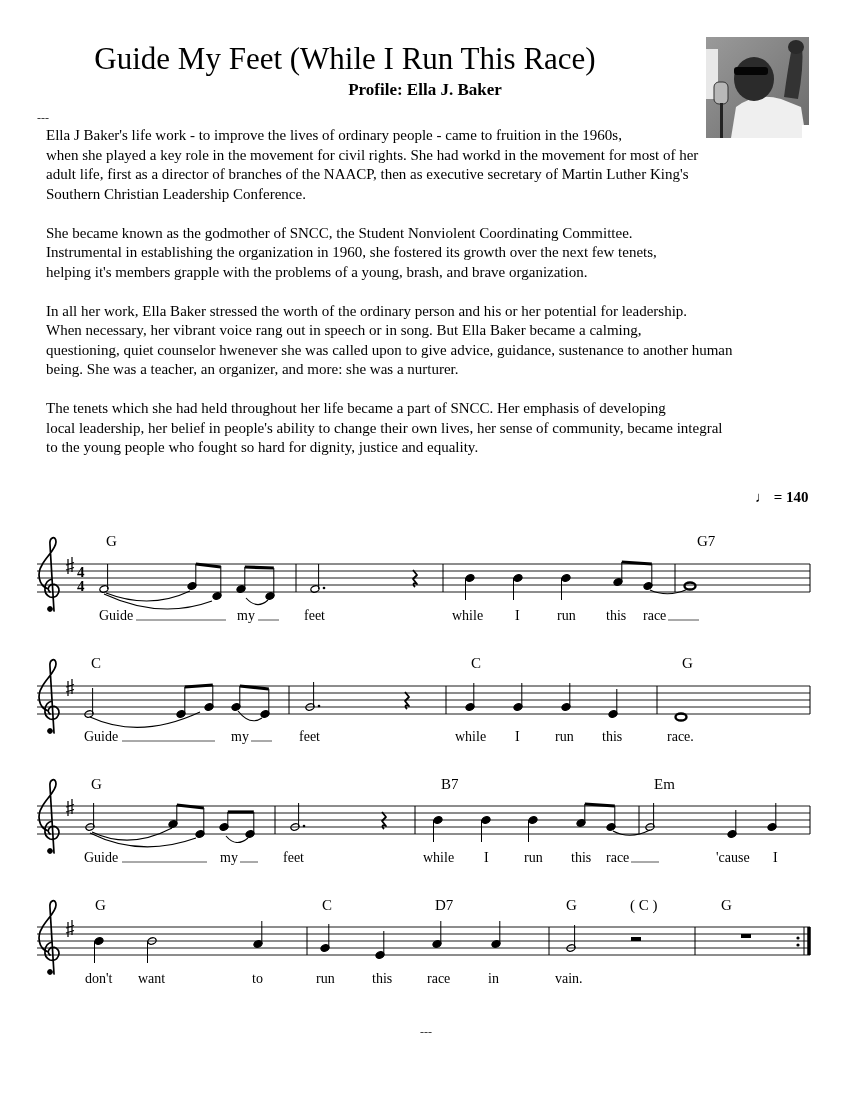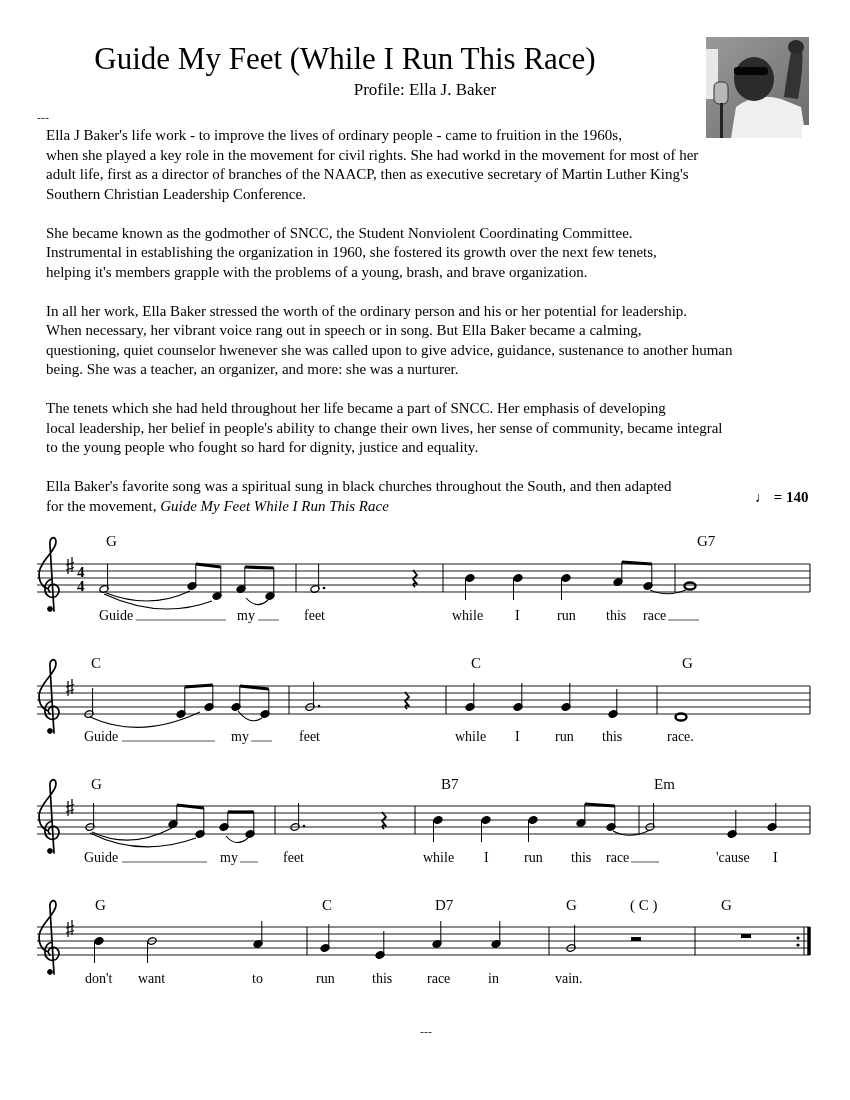--- a/index.html
+++ b/index.html
@@ -2,21 +2,21 @@
 <html><head>
 <meta charset="utf-8">
 <style>
   html, body { margin:0; padding:0; background:#fff; }
   body { width:850px; height:1100px; position:relative; overflow:hidden;
          font-family:"Liberation Serif", "DejaVu Serif", serif; color:#000; }
   .title { position:absolute; left:0; width:692px; top:40px; text-align:center;
            font-size:31px; line-height:38px; }
   .title span { position:relative; left:-1px; }
   .subtitle { position:absolute; left:0; width:850px; top:80px; text-align:center;
-              font-size:17px; line-height:20px; }
+              font-size:17px; line-height:20px;font-weight:bold; }
   .sep { position:absolute; font-size:12px; line-height:12px; color:#333; }
   .photo { position:absolute; left:706px; top:37px; width:103px; height:101px;
            overflow:hidden; background:#888; }
   .body-text { position:absolute; left:46px; top:126px; width:770px;
                font-size:15px; line-height:19.5px; }
   .para { margin:0 0 19.5px 0; white-space:pre-line; }
   .tempo { position:absolute; left:755px; top:489px; font-size:15px; font-weight:bold; }
   .score { position:absolute; left:0; top:0; }
   .chord { font-family:"Liberation Serif", serif; font-size:15px; }
   .lyric { font-family:"Liberation Serif", serif; font-size:14px; }
@@ -57,22 +57,20 @@
   <p class="para">She became known as the godmother of SNCC, the Student Nonviolent Coordinating Committee.
 Instrumental in establishing the organization in 1960, she fostered its growth over the next few tenets,
 helping it's members grapple with the problems of a young, brash, and brave organization.</p>
   <p class="para">In all her work, Ella Baker stressed the worth of the ordinary person and his or her potential for leadership.
 When necessary, her vibrant voice rang out in speech or in song. But Ella Baker became a calming,
 questioning, quiet counselor hwenever she was called upon to give advice, guidance, sustenance to another human
 being. She was a teacher, an organizer, and more: she was a nurturer.</p>
   <p class="para">The tenets which she had held throughout her life became a part of SNCC. Her emphasis of developing
 local leadership, her belief in people's ability to change their own lives, her sense of community, became integral
 to the young people who fought so hard for dignity, justice and equality.</p>
-  <p class="para" style="margin-bottom:0"><span>Ella Baker's favorite song was a spiritual sung in black churches throughout the South, and then adapted
-for the movement, </span><i>Guide My Feet While I Run This Race</i></p>
 </div>
 
 <div class="tempo">♩ = 140</div>
 
 <svg class="score" width="850" height="1100" viewBox="0 0 850 1100">
   <defs>
 
     <g id="treble">
       <path d="M12 -6 C4 -4 2 8 10 12 C18 14 22 4 16 0 C10 -3 6 4 10 7
                M14 26 L10 -40 C9 -48 16 -50 16 -43 C16 -36 6 -28 2 -20 C-3 -12 -2 0 8 4" fill="none" stroke="#000" stroke-width="1.7" stroke-linecap="round"></path>

